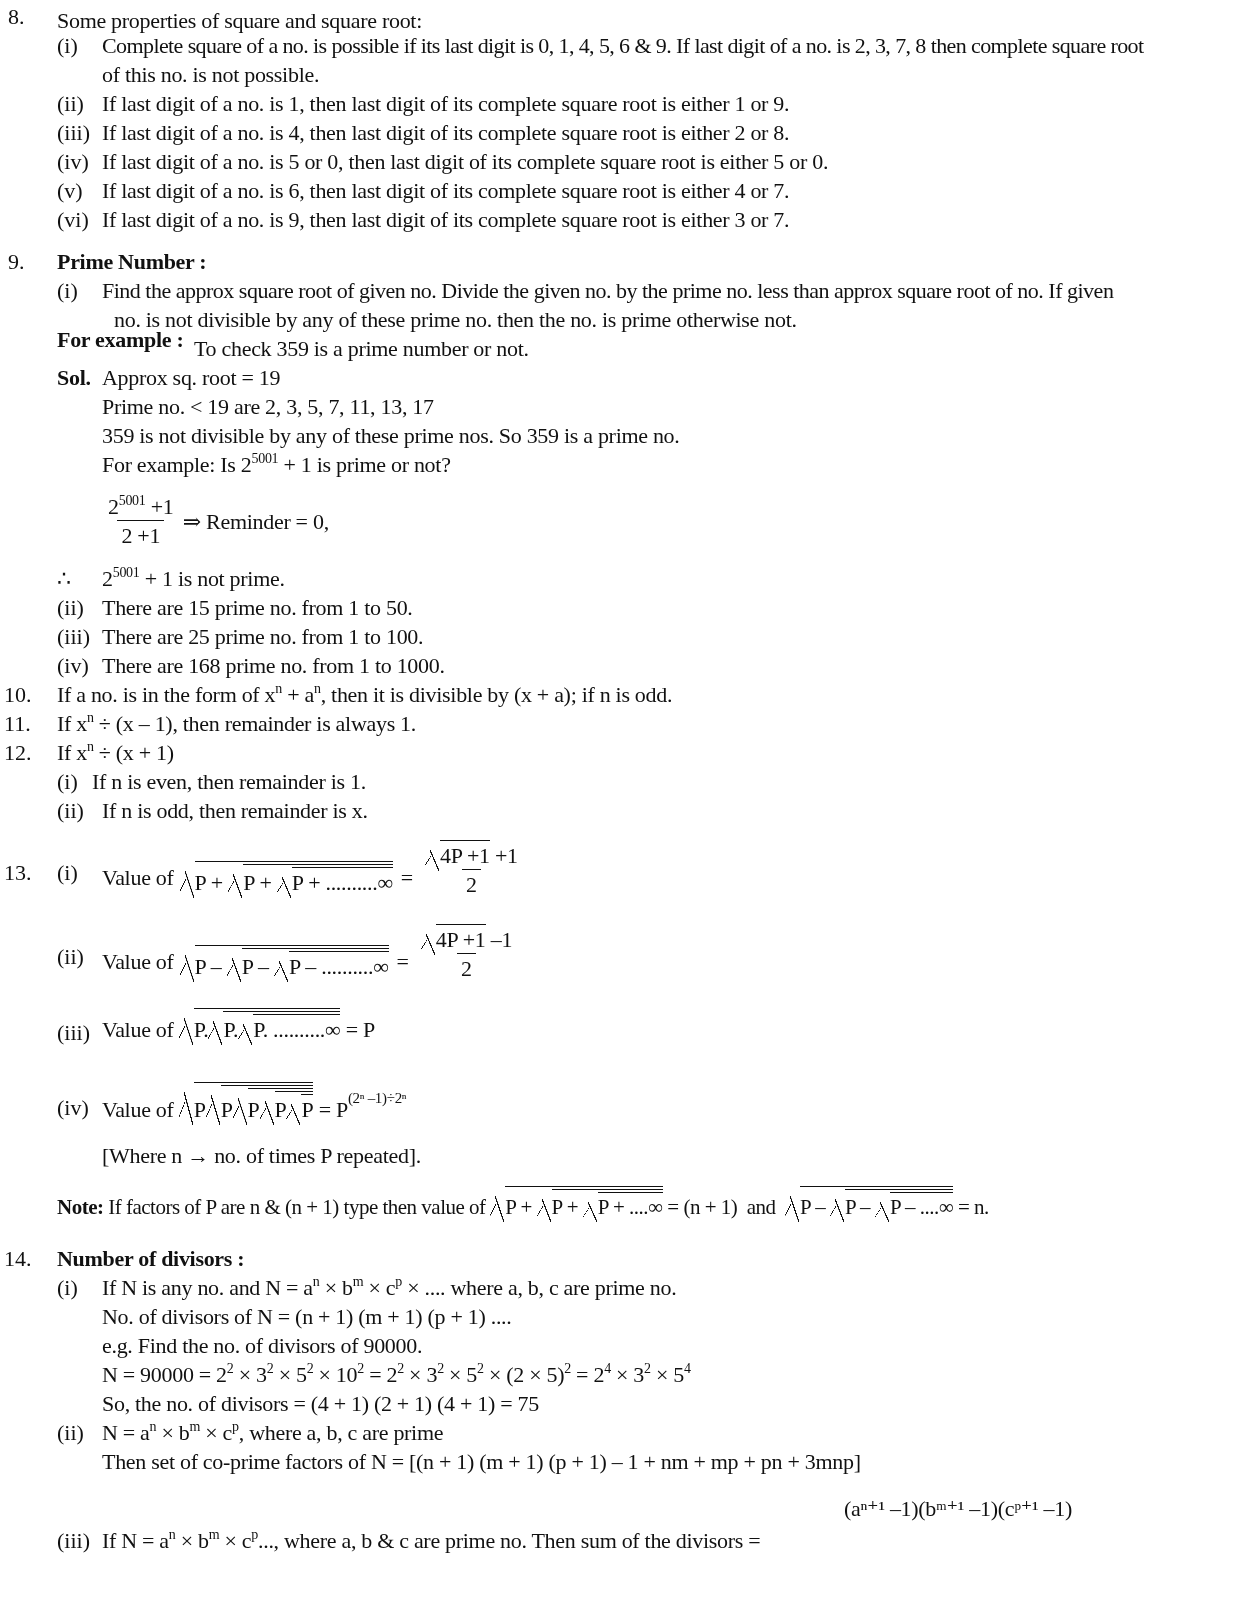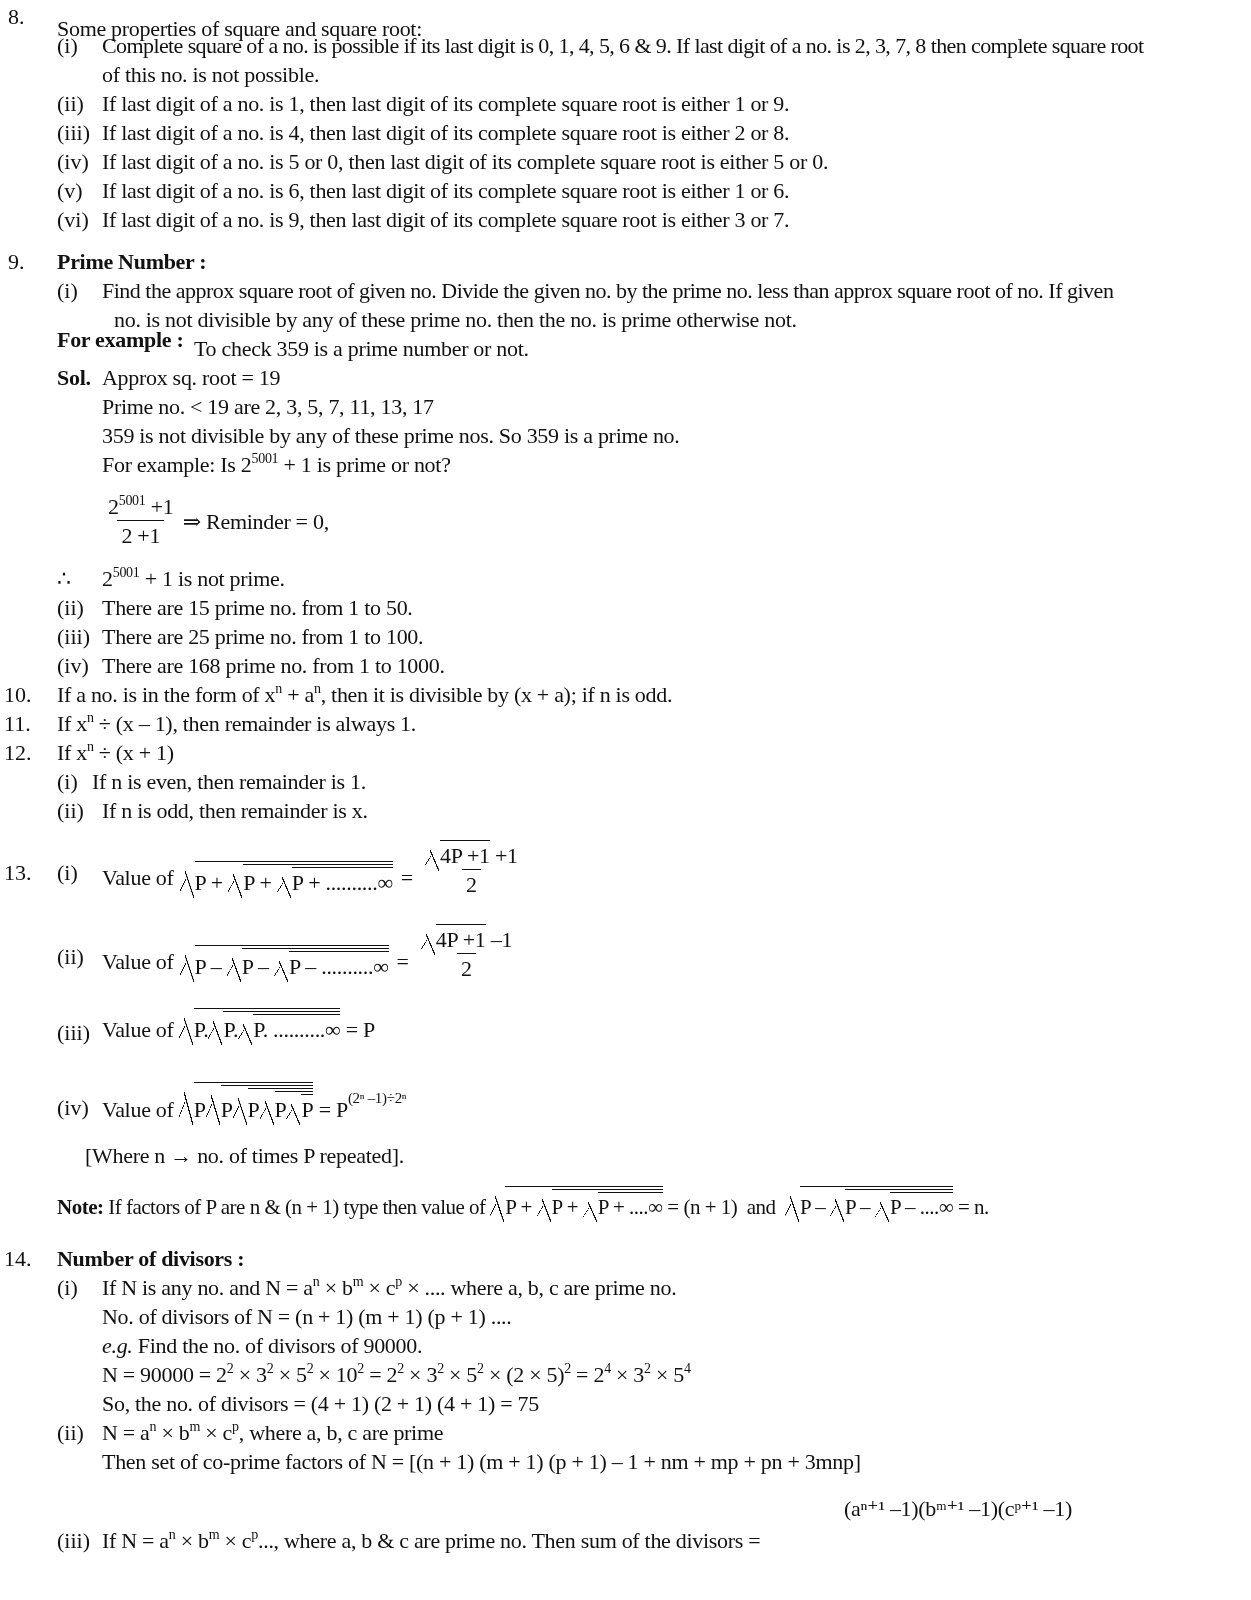--- a/index.html
+++ b/index.html
@@ -1,51 +1,51 @@
 <!DOCTYPE html>
 <html><head>
 <meta charset="utf-8">
 <style>
   html,body{margin:0;padding:0;background:#fff;}
   body{width:1251px;height:1600px;position:relative;overflow:hidden;
        font-family:"Liberation Serif","DejaVu Serif",serif;color:#111;font-size:22px;}
   .ln{position:absolute;white-space:nowrap;line-height:26px;letter-spacing:-0.3px;}
   .num{position:absolute;white-space:nowrap;line-height:26px;}
   .b{font-weight:bold;}
-  .i{font-style:italic;text-align:right;}
+  .i{text-align:right;}
   sup{font-size:14px;vertical-align:9px;line-height:0;}
   .frac{display:inline-flex;flex-direction:column;align-items:center;vertical-align:middle;}
   .frac .top{padding:0 4px;line-height:26px;}
   .frac .bot{border-top:1.5px solid #111;padding:2px 4px 0;line-height:26px;}
   .rad{display:inline-block;position:relative;padding-left:15px;}
   .rad::before{content:"";position:absolute;left:0;top:10px;bottom:-2px;width:14px;
      background:
        linear-gradient(to bottom right, transparent 46%, #111 47%, #111 53%, transparent 54%) 0 55%/6px 45% no-repeat,
        linear-gradient(to top right, transparent 46%, #111 47%, #111 53%, transparent 54%) 5px 0/9px 100% no-repeat;}
   .rad>.in{display:inline-block;border-top:1.5px solid #111;padding-top:2px;}
 </style>
 </head>
 <body>
 
 <div>
   <span class="num" style="left:8px;top:4px">8.</span>
-  <span class="ln" style="left:57px;top:16px">Some properties of square and square root:</span>
+  <span class="ln" style="left:57px;top:8px">Some properties of square and square root:</span>
 
   <span class="num" style="left:57px;top:33px">(i)</span>
   <span class="ln" style="left:102px;top:33px;letter-spacing:-0.6px">Complete square of a no. is possible if its last digit is 0, 1, 4, 5, 6 &amp; 9. If last digit of a no. is 2, 3, 7, 8 then complete square root</span>
   <span class="ln" style="left:102px;top:62px">of this no. is not possible.</span>
 
   <span class="num" style="left:57px;top:91px">(ii)</span>
   <span class="ln" style="left:102px;top:91px">If last digit of a no. is 1, then last digit of its complete square root is either 1 or 9.</span>
   <span class="num" style="left:57px;top:120px">(iii)</span>
   <span class="ln" style="left:102px;top:120px">If last digit of a no. is 4, then last digit of its complete square root is either 2 or 8.</span>
   <span class="num" style="left:57px;top:149px">(iv)</span>
   <span class="ln" style="left:102px;top:149px">If last digit of a no. is 5 or 0, then last digit of its complete square root is either 5 or 0.</span>
   <span class="num" style="left:57px;top:178px">(v)</span>
-  <span class="ln" style="left:102px;top:178px">If last digit of a no. is 6, then last digit of its complete square root is either 1 or 6.</span>
+  <span class="ln" style="left:102px;top:178px">If last digit of a no. is 6, then last digit of its complete square root is either 4 or 7.</span>
   <span class="num" style="left:57px;top:207px">(vi)</span>
   <span class="ln" style="left:102px;top:207px">If last digit of a no. is 9, then last digit of its complete square root is either 3 or 7.</span>
 </div>
 
 <div>
   <span class="num" style="left:8px;top:249px">9.</span>
   <span class="ln b" style="left:57px;top:249px">Prime Number :</span>
 
   <span class="num" style="left:57px;top:278px">(i)</span>
   <span class="ln" style="left:102px;top:278px;letter-spacing:-0.5px">Find the approx square root of given no. Divide the given no. by the prime no. less than approx square root of no. If given</span>
@@ -126,21 +126,21 @@
     <span class="rad"><span class="in"><span>P.</span><span class="rad"><span class="in"><span>P.</span><span class="rad"><span class="in">P. ..........∞</span></span></span></span></span></span>
     <span>= P</span>
   </div>
 
   <span class="num" style="left:57px;top:1095px">(iv)</span>
   <div class="ln" style="left:102px;top:1082px;line-height:normal">
     <span>Value of</span>
     <span class="rad"><span class="in"><span>P</span><span class="rad"><span class="in"><span>P</span><span class="rad"><span class="in"><span>P</span><span class="rad"><span class="in"><span>P</span><span class="rad"><span class="in">P</span></span></span></span></span></span></span></span></span></span>
     <span>= P</span><sup style="font-size:15px;vertical-align:14px">(2ⁿ –1)÷2ⁿ</sup>
   </div>
-  <span class="ln" style="left:85px;top:1143px">[Where n → no. of times P repeated].</span>
+  <span class="ln" style="left:102px;top:1143px">[Where n → no. of times P repeated].</span>
 
   <div class="ln" style="left:57px;top:1186px;line-height:normal;font-size:21px;letter-spacing:-0.5px">
     <span class="b">Note:</span>
     <span>If factors of  P are n &amp; (n + 1) type then value of</span>
     <span class="rad"><span class="in"><span>P + </span><span class="rad"><span class="in"><span>P + </span><span class="rad"><span class="in">P + ....∞</span></span></span></span></span></span>
     <span>= (n + 1)</span>
     &nbsp;<span>and</span>&nbsp;
     <span class="rad"><span class="in"><span>P – </span><span class="rad"><span class="in"><span>P – </span><span class="rad"><span class="in">P – ....∞</span></span></span></span></span></span>
     <span>= n.</span>
   </div>

